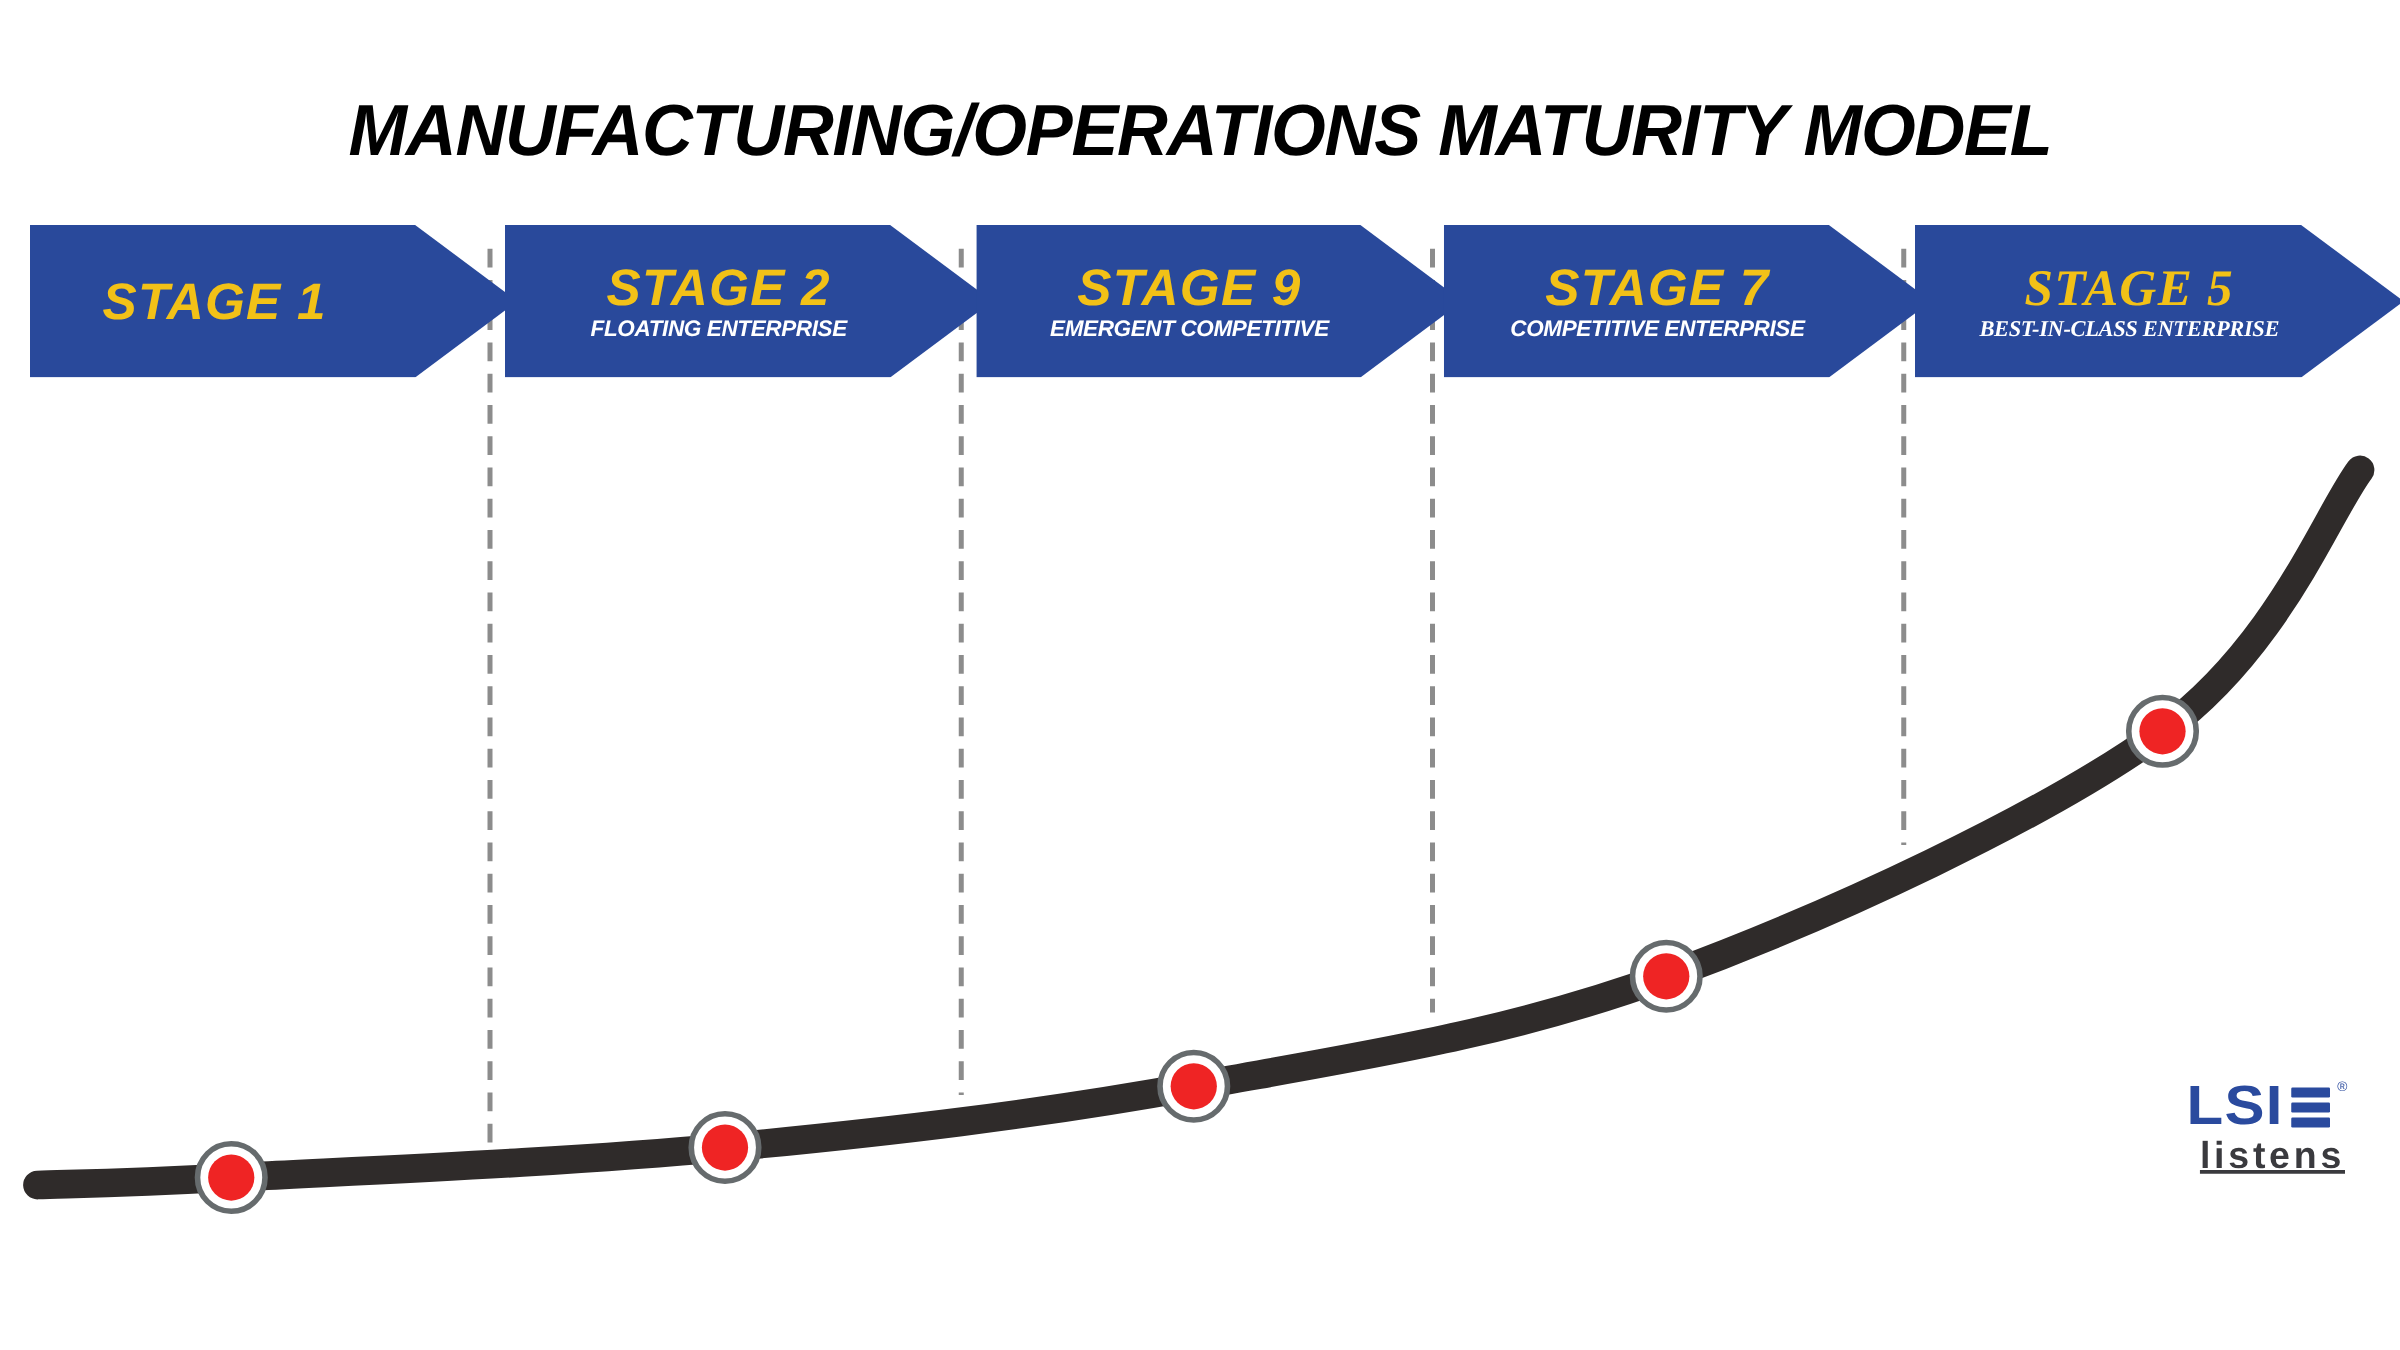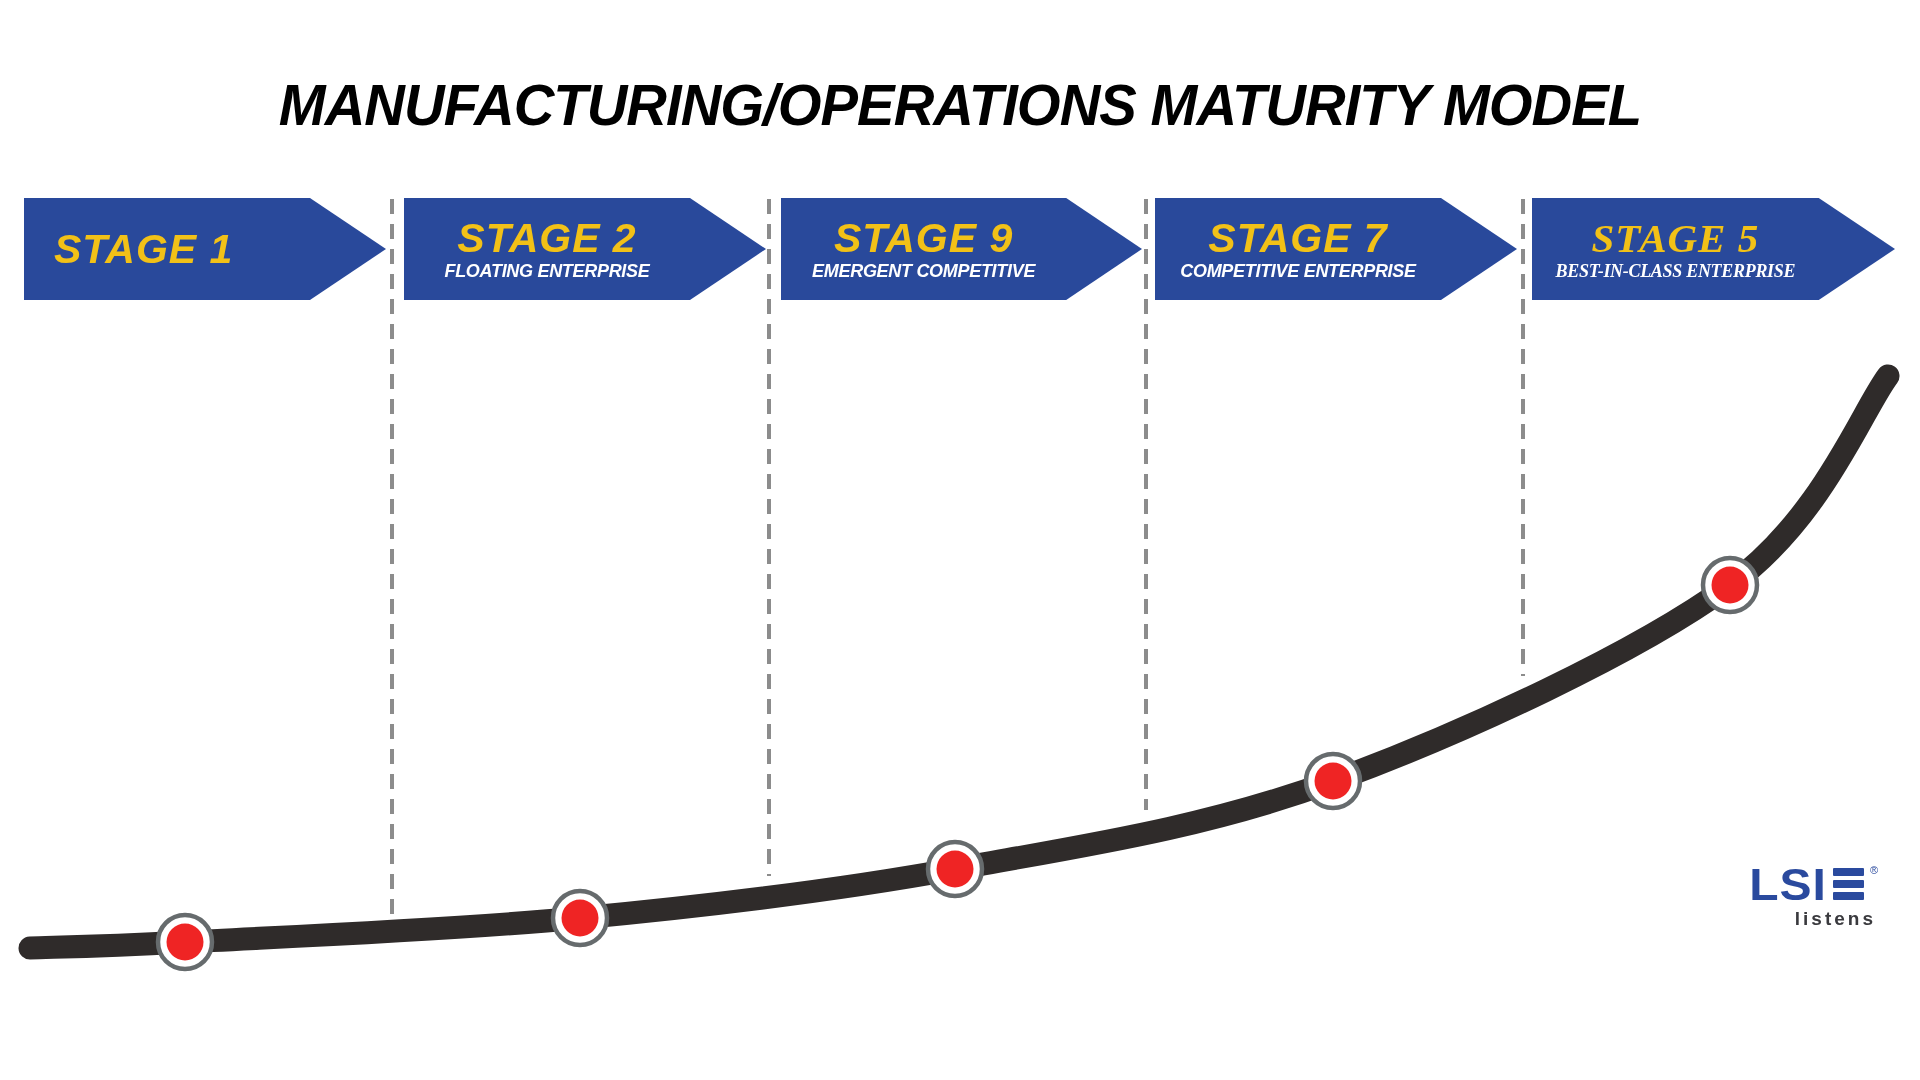--- a/index.html
+++ b/index.html
@@ -10,24 +10,24 @@
   
   .title{
     position:absolute;top:64px;left:0;width:1920px;height:80px;
     display:flex;align-items:center;justify-content:center;
     font-size:58px;font-weight:bold;font-style:italic;
     letter-spacing:-1px;color:var(--titleBlack);
     transform:scaleX(0.97);white-space:nowrap;
   }
   
   .banner{
-    position:absolute;top:198px;height:102px;
+    position:absolute;top:180px;height:122px;
     background:var(--bannerBlue);
     clip-path:polygon(0 0,79% 0,100% 50%,79% 100%,0 100%);
-    display:flex;flex-direction:column;justify-content:center;
+    display:flex;flex-direction:column;justify-content:center;padding-left:28px;
   }
   .banner-inner{
     width:79%;display:flex;flex-direction:column;align-items:center;
     justify-content:center;line-height:1.08;
   }
   .banner--first .banner-inner{align-items:flex-start;padding-left:30px;width:auto;}
   .stage-label{
     font-size:41px;font-weight:bold;font-style:italic;
     color:var(--stageYellow);letter-spacing:1px;white-space:nowrap;
   }
@@ -38,31 +38,31 @@
   .stage-subtitle:empty{display:none;}
   .b1{left:24px;width:362px;}
   .b2{left:404px;width:362px;}
   .b3{left:781px;width:361px;}
   .b4{left:1155px;width:362px;}
   .b5{left:1532px;width:363px;font-family:Liberation Serif, serif;}
   
   .curve-svg{position:absolute;left:0;top:0;width:1920px;height:1080px;}
   
   .logo{position:absolute;right:42px;top:866px;width:210px;text-align:right;}
-  .logo-row{display:flex;justify-content:flex-end;gap:6px;}
+  .logo-row{display:flex;align-items:center;justify-content:flex-end;gap:6px;}
   .logo-wordmark{
     font-size:48px;font-weight:bold;color:var(--logoBlue);
     letter-spacing:1px;line-height:0.8;transform:scaleY(0.92);
   }
   .logo-bars{display:flex;flex-direction:column;gap:4px;margin-top:2px;}
   .logo-bars span{display:block;width:31px;height:8px;background:var(--logoBlue);border-radius:1px;}
   .logo-reg{font-size:11px;color:var(--logoBlue);align-self:flex-start;margin-top:-2px;}
   .logo-tagline{
-    font-size:19px;font-weight:bold;color:var(--taglineDark);
-    letter-spacing:3px;margin-top:4px;margin-right:2px;
+    font-size:30px;font-weight:bold;color:var(--taglineDark);
+    letter-spacing:3px;margin-top:4px;margin-right:2px;text-decoration:underline;
   }
 </style>
 </head>
 <body>
 
 <svg class="curve-svg" viewBox="0 0 1920 1080" xmlns="http://www.w3.org/2000/svg">
   <g>
       <line x1="392" x2="392" y1="199" y2="916" stroke="#8c8c8c" stroke-width="4" stroke-dasharray="15 10"></line>
       <line x1="769" x2="769" y1="199" y2="876" stroke="#8c8c8c" stroke-width="4" stroke-dasharray="15 10"></line>
       <line x1="1146" x2="1146" y1="199" y2="810" stroke="#8c8c8c" stroke-width="4" stroke-dasharray="15 10"></line>

